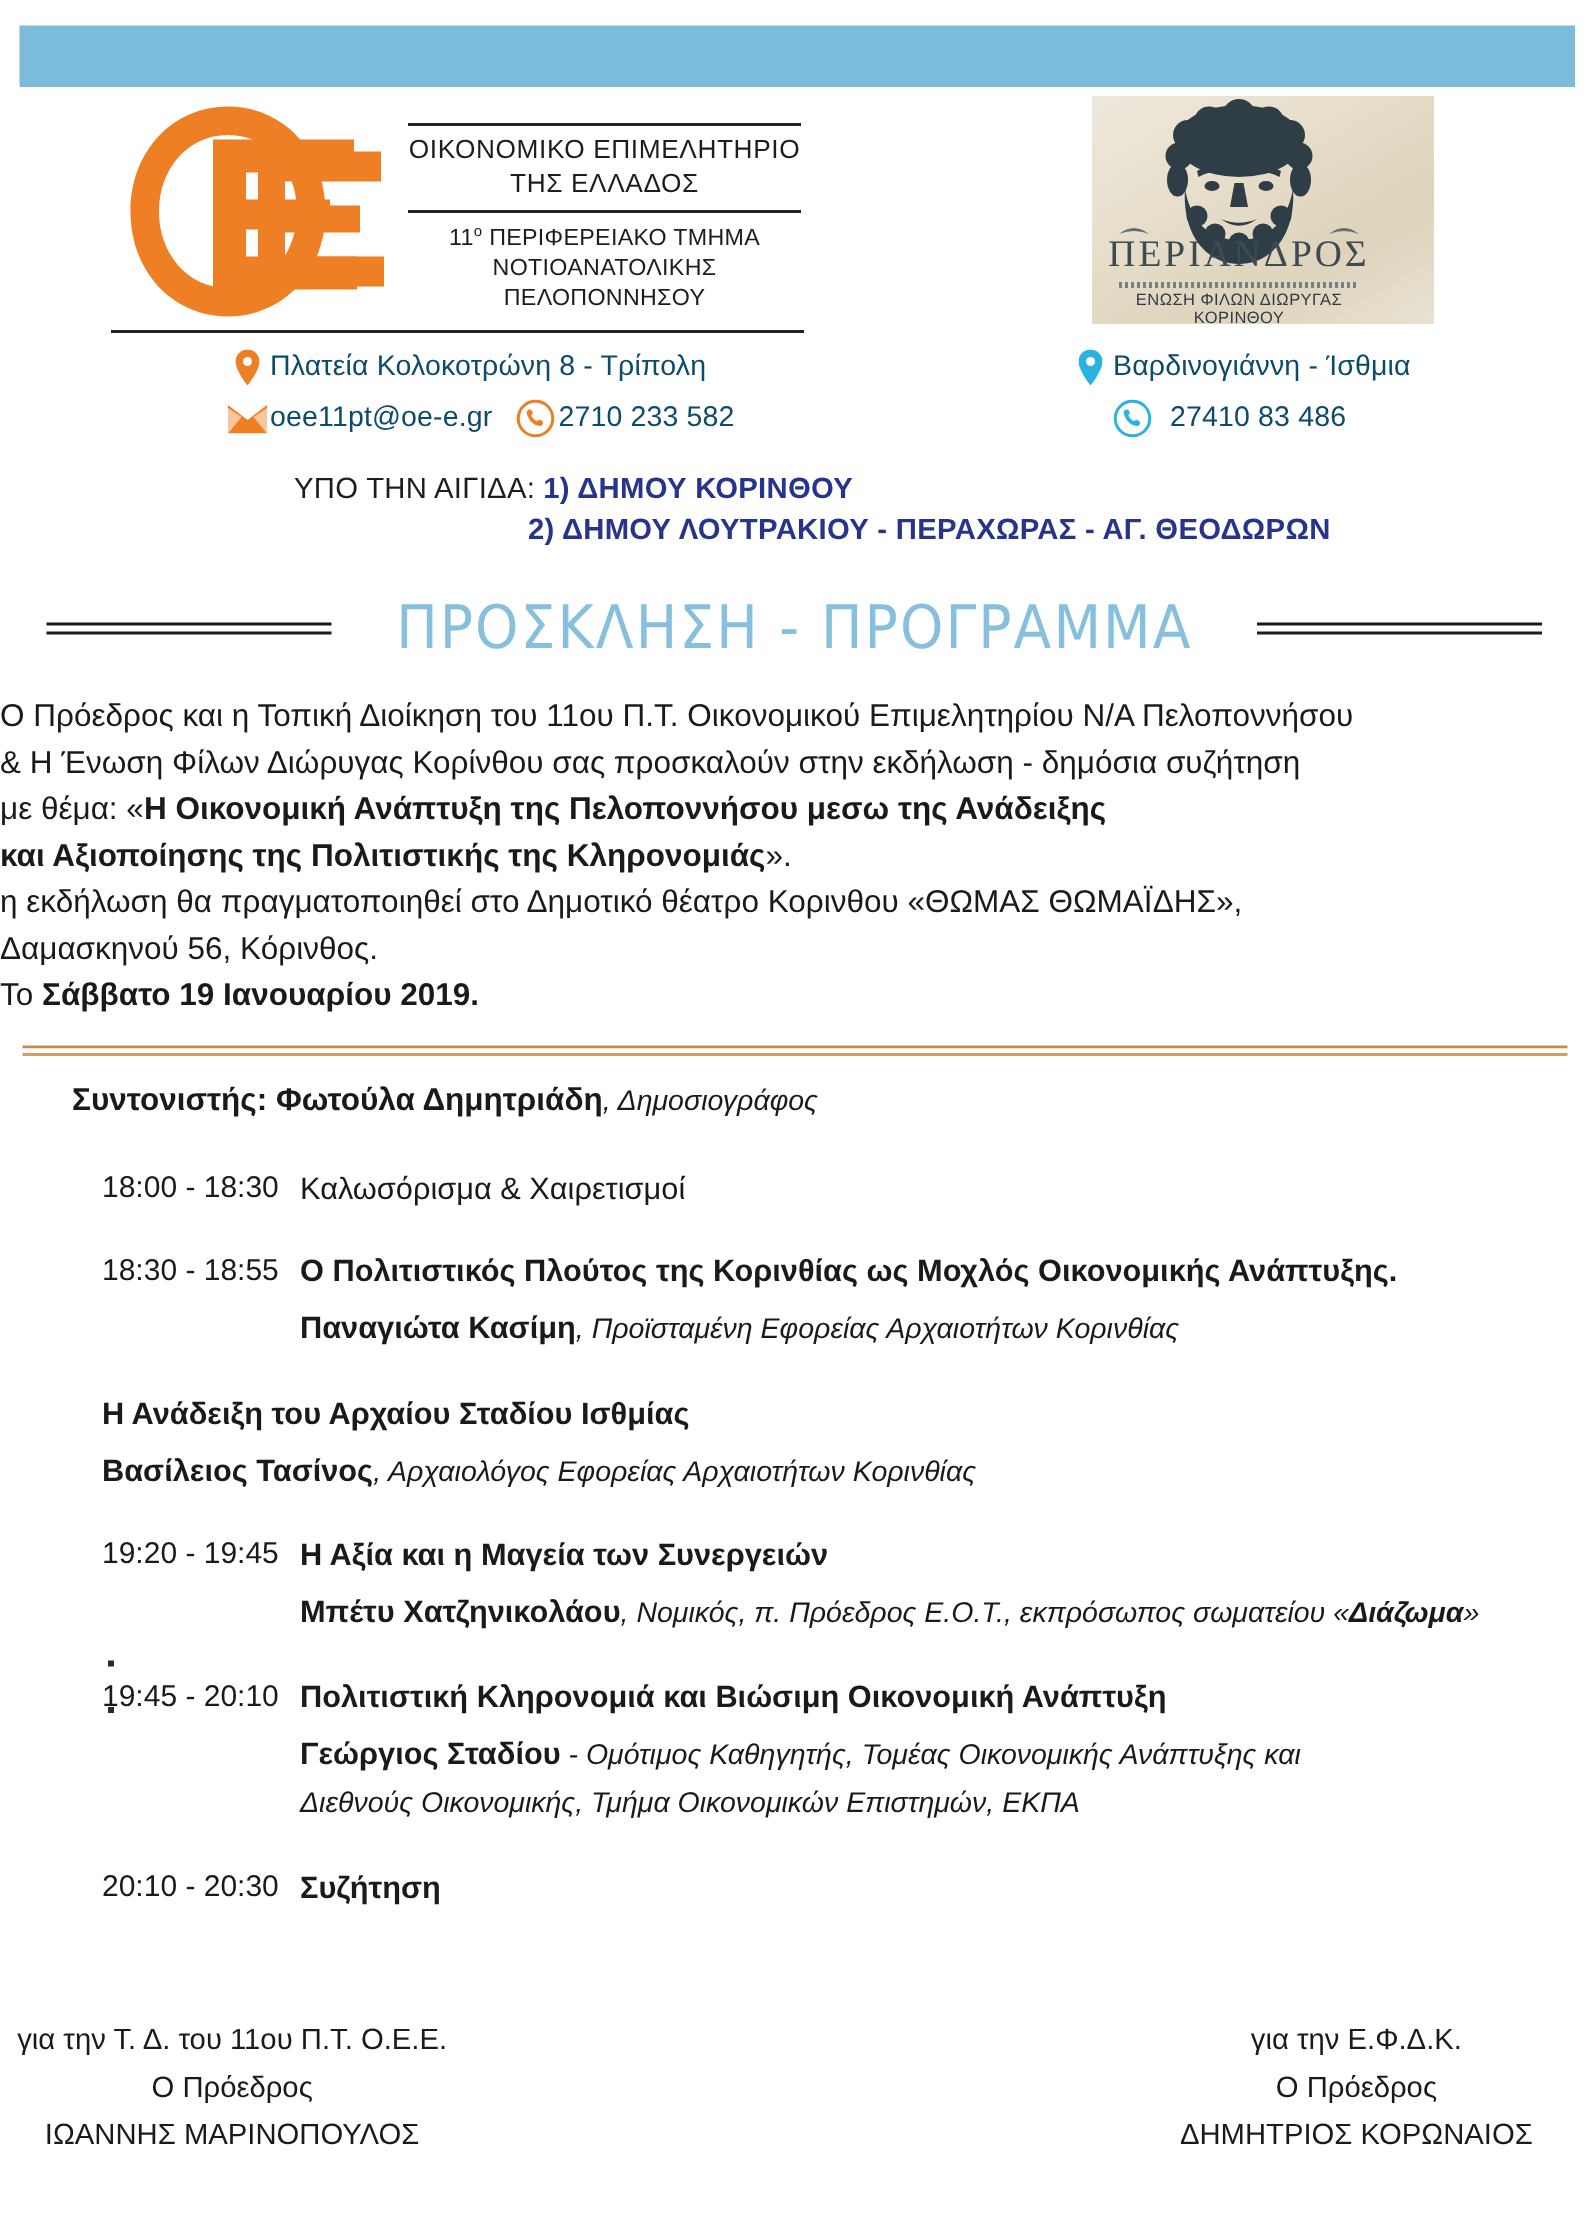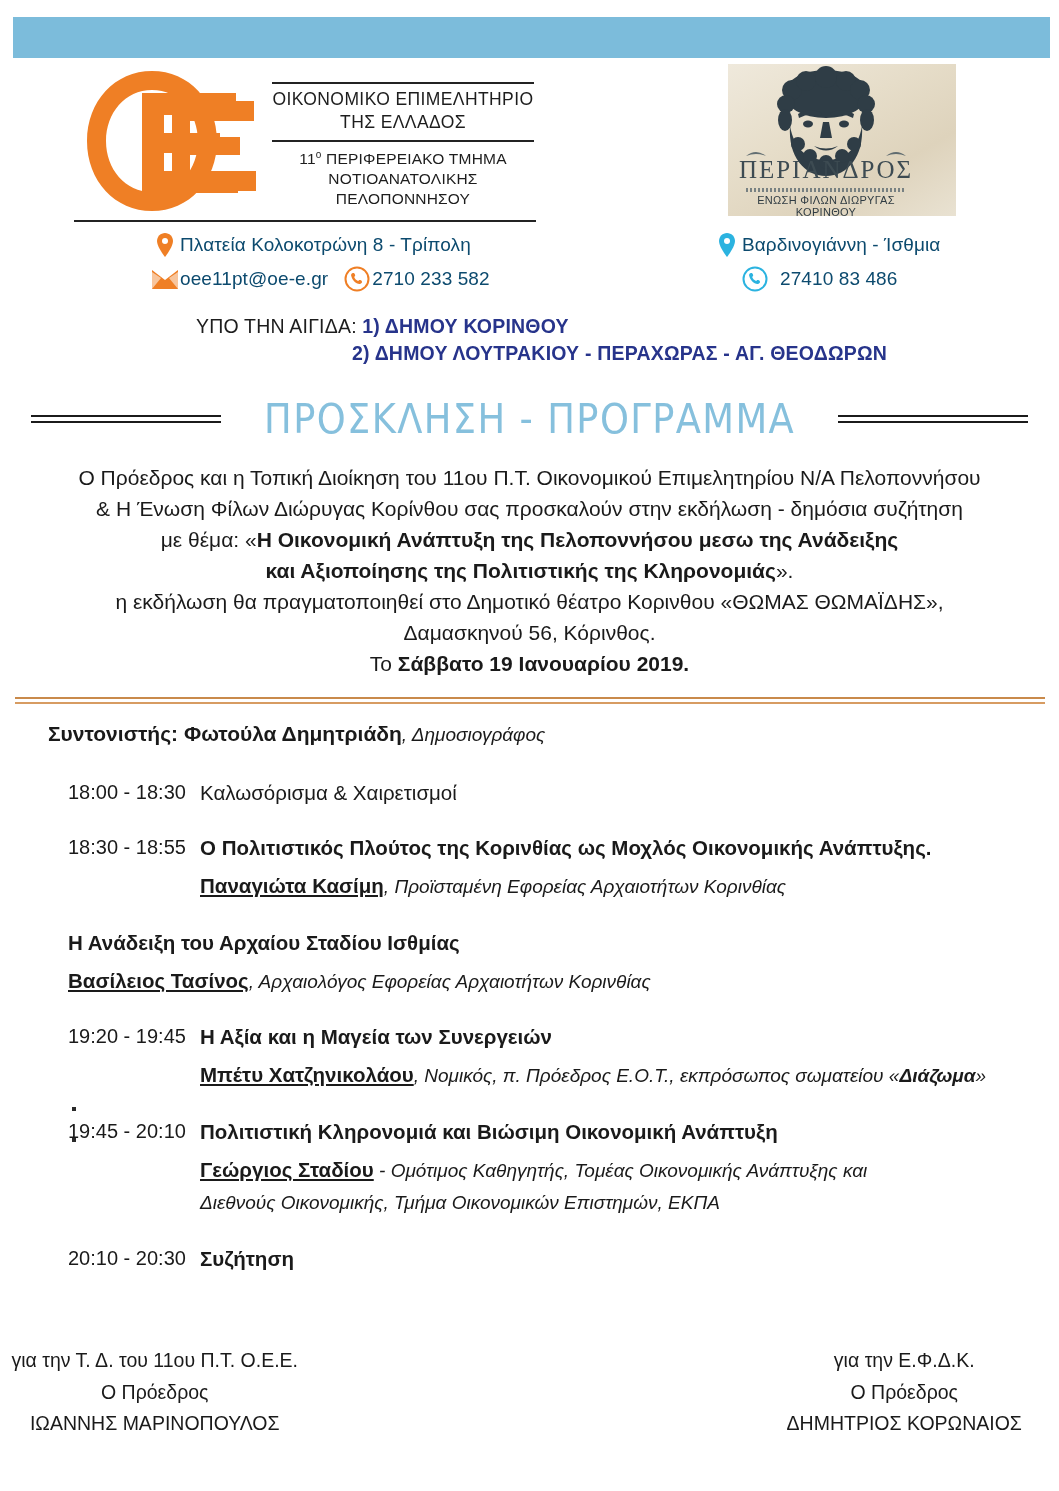--- a/index.html
+++ b/index.html
@@ -179,21 +179,21 @@
     letter-spacing: 1.5px;
     white-space: nowrap;
     transform: scaleX(0.92);
   }
 
   
   .intro {
     position: absolute;
     left: 0; top: 462px;
     width: 1059px;
-    text-align: center;
+    text-align: left;
     font-size: 21px;
     line-height: 1.48;
     color: #1a1a1a;
   }
   .intro .b { font-weight: bold; }
 
   
   .prog-divider {
     position: absolute;
     left: 15px;
@@ -232,21 +232,21 @@
   .entry .etitle {
     font-size: 20.5px;
     font-weight: bold;
     line-height: 1.45;
   }
   .entry .speaker {
     font-size: 20.5px;
     line-height: 1.5;
     margin-top: 8px;
   }
-  .entry .speaker .nm { font-weight: bold; text-decoration: underline; }
+  .entry .speaker .nm { font-weight: bold; }
   .entry .speaker .role { font-style: italic; font-size: 19px; }
   .entry .speaker .role b { font-weight: bold; font-style: italic; }
   .entry.simple .etitle { font-weight: normal; }
 
   .stray { position:absolute; width:4px; height:4px; background:#2a2a2a; }
 
   
   .signatures {
     position: absolute;
     left: 0; top: 1345px;

